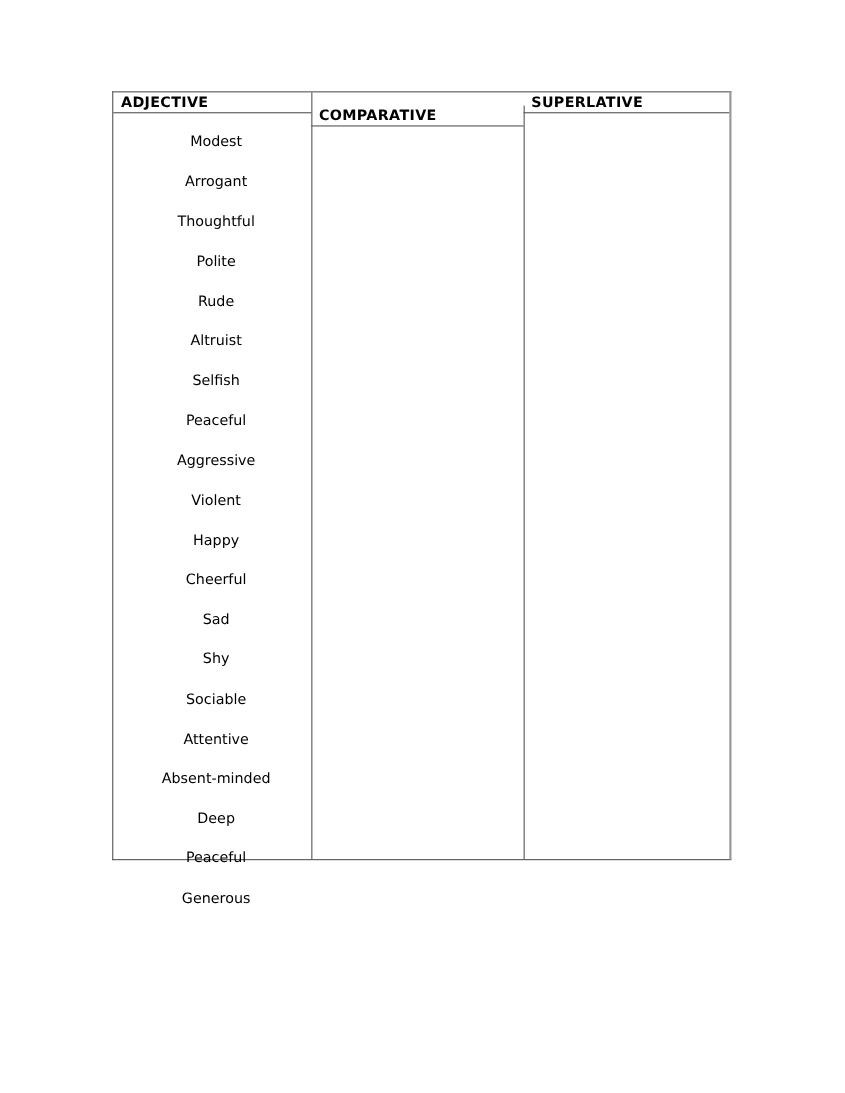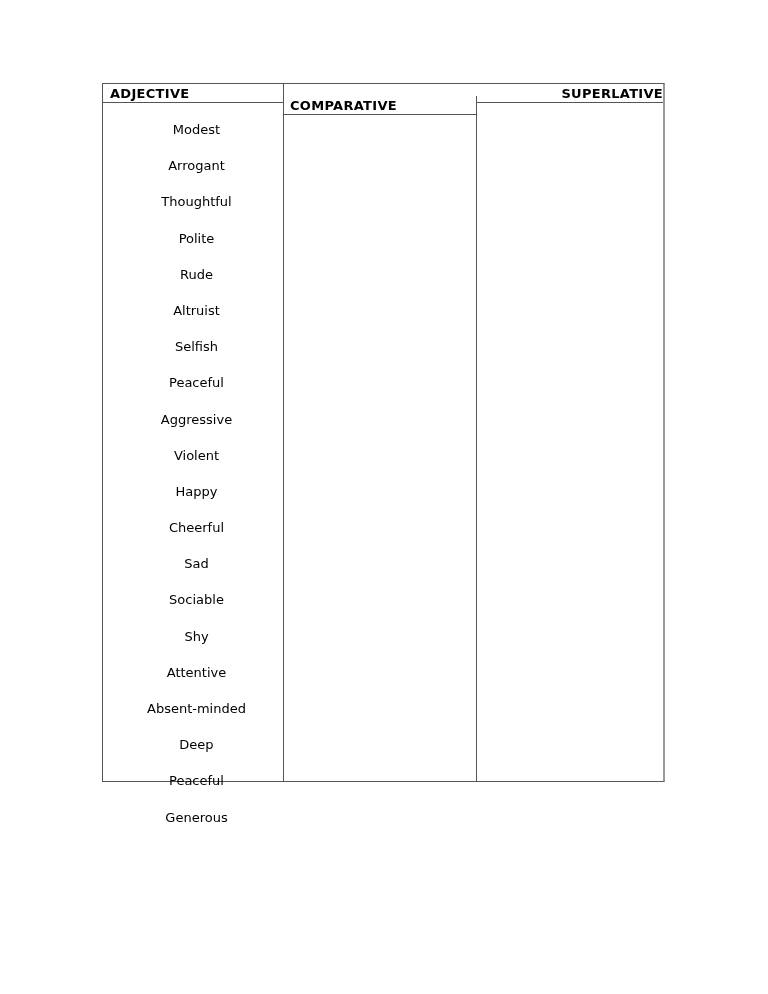--- a/index.html
+++ b/index.html
@@ -1,21 +1,21 @@
 <!DOCTYPE html>
 <html><head>
 <meta charset="utf-8">
 <style>
   html, body { margin:0; padding:0; background:#ffffff; }
   body { width:768px; height:994px; position:relative; font-family:"DejaVu Sans", sans-serif; color:#000; }
   .table { position:absolute; left:102px; top:83px; width:563px; height:699px; border:1px solid #555; box-sizing:border-box; border-right:2px solid #999; }
   .col { position:absolute; top:0; bottom:0; }
   .c1 { left:0; width:180px; border-right:1px solid #555; }
   .c2 { left:180px; width:193px; border-right:1px solid #555;margin-top:12px; }
-  .c3 { left:373px; right:0;text-align:right; }
+  .c3 { left:373px; right:0; }
   .hdr { height:18px; border-bottom:1px solid #555; font-weight:bold; font-size:13px; line-height:19px; padding-left:7px; letter-spacing:0.3px; }
   .items { padding-left:7px; padding-top:18px; }
   .item { height:36.2px; font-size:13px; line-height:18px;text-align:center; }
 </style>
 </head>
 <body>
 
 <div class="table">
   <div class="col c1">
     <div class="hdr">ADJECTIVE</div>
@@ -26,22 +26,22 @@
         <div class="item">Polite</div>
         <div class="item">Rude</div>
         <div class="item">Altruist</div>
         <div class="item">Selfish</div>
         <div class="item">Peaceful</div>
         <div class="item">Aggressive</div>
         <div class="item">Violent</div>
         <div class="item">Happy</div>
         <div class="item">Cheerful</div>
         <div class="item">Sad</div>
+        <div class="item">Shy</div>
         <div class="item">Sociable</div>
-        <div class="item">Shy</div>
         <div class="item">Attentive</div>
         <div class="item">Absent-minded</div>
         <div class="item">Deep</div>
         <div class="item">Peaceful</div>
         <div class="item">Generous</div>
       </div>
   </div>
   <div class="col c2">
     <div class="hdr">COMPARATIVE</div>
   </div>

